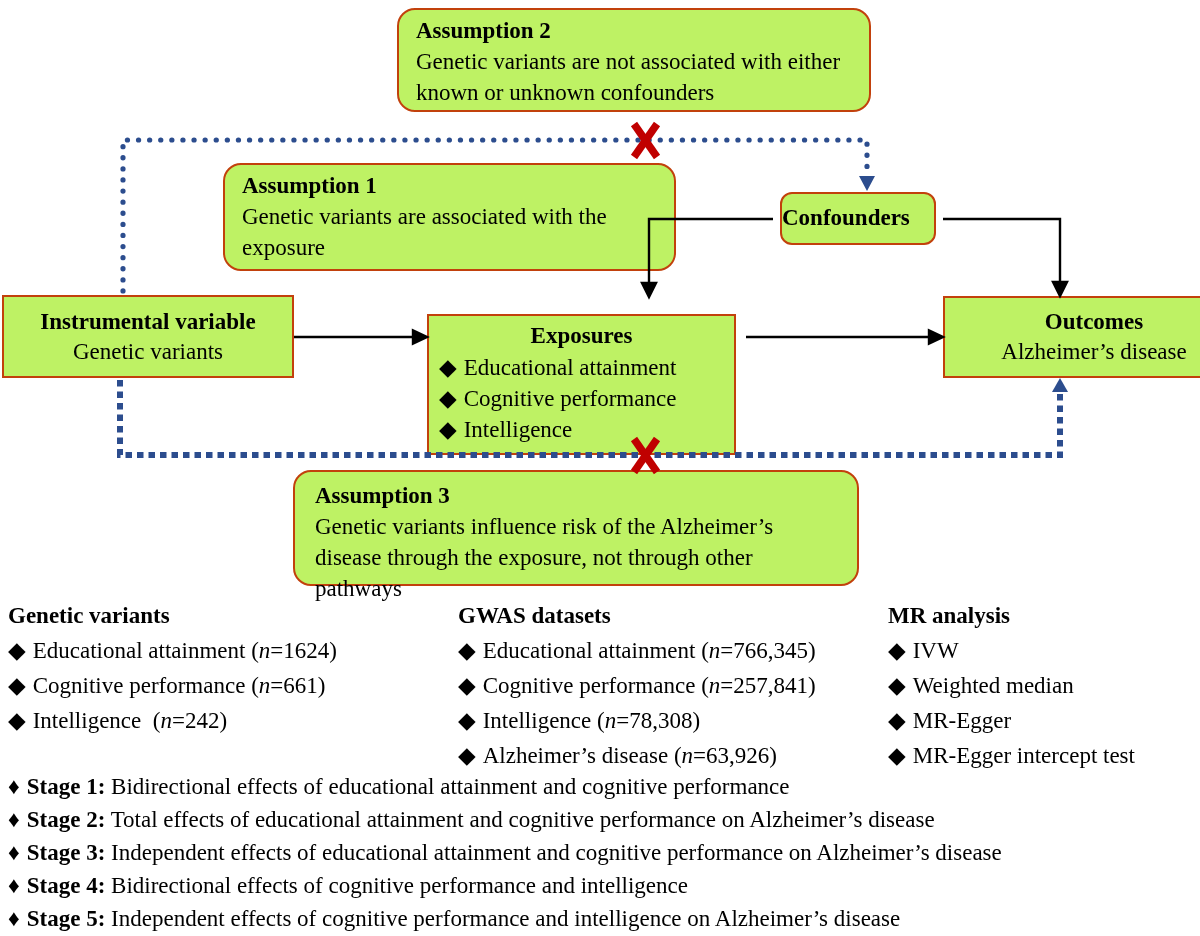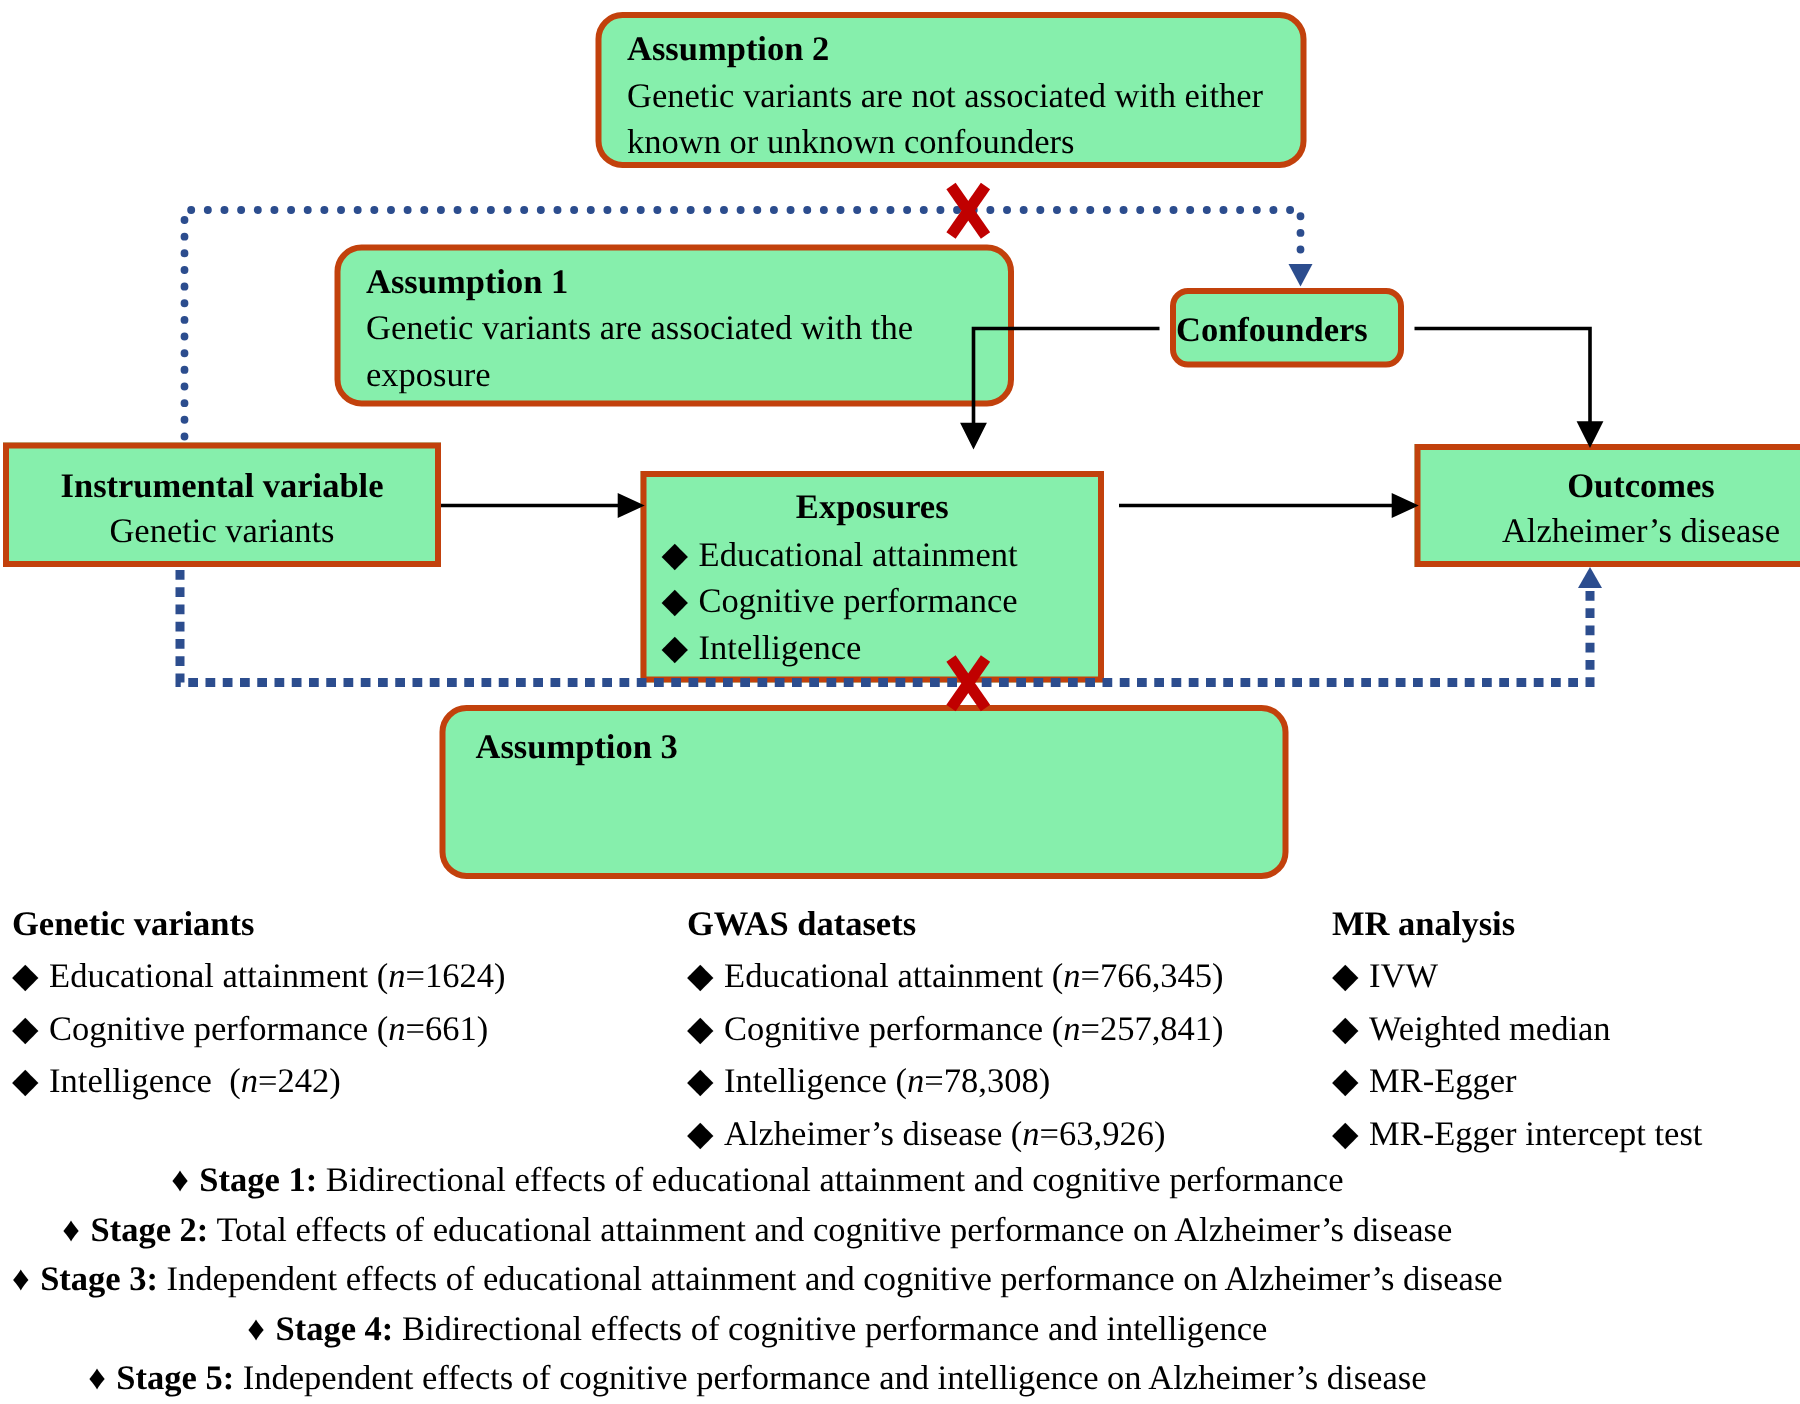--- a/index.html
+++ b/index.html
@@ -2,41 +2,41 @@
 <html><head>
 <meta charset="utf-8">
 <style>
   html,body{margin:0;padding:0;background:#ffffff;}
   .canvas{
     position:relative;width:1200px;height:936px;background:#ffffff;
     font-family:"Liberation Serif","DejaVu Serif",serif;color:#000;overflow:hidden;
   }
   svg.connectors{position:absolute;left:0;top:0;pointer-events:none;z-index:5;}
   .box{
-    position:absolute;background:#86efac;border:4px solid #c2410c;
+    position:absolute;background:#bef264;border:2px solid #c2410c;
     box-sizing:border-box;z-index:3;font-size:23px;line-height:31px;
   }
   .rounded{border-radius:18px;padding:5px 17px;}
   .box-title{font-weight:bold;}
   .assumption2{left:397px;top:8px;width:474px;height:104px;}
   .assumption1{left:223px;top:163px;width:453px;height:108px;}
   .assumption3{left:293px;top:470px;width:566px;height:116px;padding:8px 20px;}
   .confounders{left:780px;top:192px;width:156px;height:53px;border-radius:12px;
                font-weight:bold;line-height:48px;}
   .iv-box{left:2px;top:295px;width:292px;height:83px;text-align:center;padding-top:10px;line-height:30px;}
   .exposures-box{left:427px;top:314px;width:309px;height:141px;padding:4px 0 0 10px;}
   .exposures-box .box-title{text-align:center;margin-bottom:1px;padding-right:10px;}
   .outcomes-box{left:943px;top:296px;width:302px;height:82px;text-align:center;padding-top:9px;line-height:30px;}
   .exp-item{line-height:31px;white-space:pre;}
   .bullet{margin-right:7px;}
   .col{position:absolute;top:598px;font-size:23px;line-height:35px;z-index:2;}
   .col-header{font-weight:bold;}
   .info-item{white-space:pre;}
   .stages{position:absolute;left:8px;top:770px;font-size:23px;line-height:33px;z-index:2;}
-  .stage-line{white-space:pre;text-align:center;}
+  .stage-line{white-space:pre;}
   .stage-label{font-weight:bold;}
   i{font-style:italic;}
 </style>
 </head>
 <body>
 
 <div class="canvas">
 
   <svg class="connectors" width="1200" height="936">
 
@@ -105,20 +105,21 @@
       </div>
   </div>
 
   <div class="box outcomes-box">
     <div class="box-title">Outcomes</div>
     <div>Alzheimer’s disease</div>
   </div>
 
   <div class="box rounded assumption3">
     <div class="box-title">Assumption 3</div>
+    <div>Genetic variants influence risk of the Alzheimer’s disease through the exposure, not through other pathways</div>
   </div>
 
   <div class="col" style="left:8px;">
     <div class="col-header">Genetic variants</div>
     <div>
         <div class="info-item"><span class="bullet">◆</span><span>Educational attainment</span><span> (</span><i>n</i><span>=</span><span>1624</span><span>)</span></div>
         <div class="info-item"><span class="bullet">◆</span><span>Cognitive performance</span><span> (</span><i>n</i><span>=</span><span>661</span><span>)</span></div>
         <div class="info-item"><span class="bullet">◆</span><span>Intelligence </span><span> (</span><i>n</i><span>=</span><span>242</span><span>)</span></div>
       </div>
   </div>

